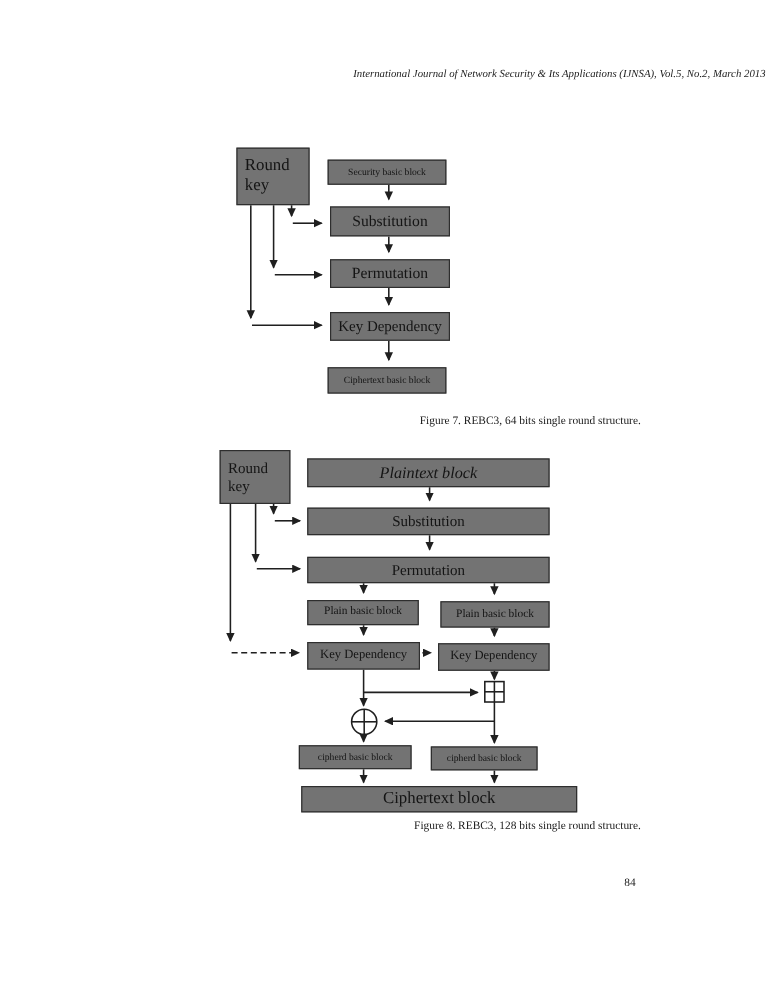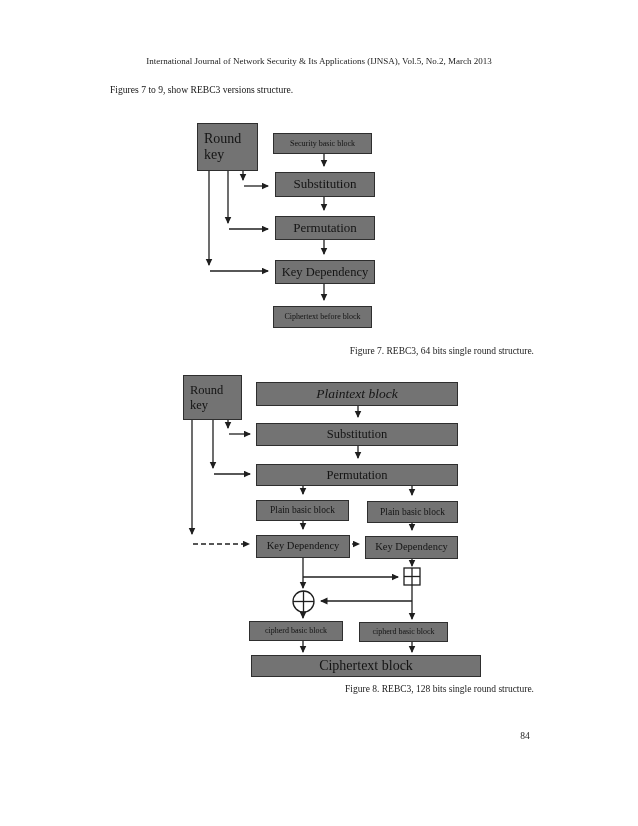--- a/index.html
+++ b/index.html
@@ -7,34 +7,33 @@
     position:relative;width:638px;height:826px;background:#ffffff;overflow:hidden;
     font-family:"Liberation Serif","DejaVu Serif",serif;color:#1a1a1a;
   }
   .box{
     position:absolute;box-sizing:border-box;border:1.3px solid #2e2e2e;background:#737373;
     display:flex;align-items:center;justify-content:center;text-align:left;
     color:#141414;line-height:1.15;z-index:3;
   }
   .thin{border-width:1px;}
   #arrows{position:absolute;left:0;top:0;z-index:2;pointer-events:none;}
-  .hdr{position:absolute;left:0;top:56px;width:638px;text-align:center;font-size:9px;color:#1c1c1c;}
+  .hdr{position:absolute;left:0;top:56px;width:638px;text-align:right;font-size:9px;color:#1c1c1c;font-style:italic;}
   .para{position:absolute;left:110px;top:83px;width:428px;font-size:9.6px;line-height:13.5px;text-align:justify;color:#161616;}
   .caption{position:absolute;left:110px;width:424px;text-align:right;font-size:9.5px;color:#1a1a1a;}
   .pagenum{position:absolute;left:510px;top:731px;width:30px;text-align:center;font-size:9.5px;color:#1a1a1a;}
 </style>
 </head>
 <body>
 
 <div id="page">
 
   <div class="hdr">International Journal of Network Security &amp; Its Applications (IJNSA), Vol.5, No.2, March 2013</div>
 
   <div class="para">
-    <div>Figures 7 to 9, show REBC3 versions structure.</div>
   </div>
 
   <svg id="arrows" width="638" height="826" viewBox="0 0 638 826">
     <defs>
       <marker id="ah" markerUnits="userSpaceOnUse" markerWidth="9" markerHeight="9" refX="6.5" refY="3.5" orient="auto">
         <path d="M0,0 L7.5,3.5 L0,7 Z" fill="#1f1f1f"></path>
       </marker>
     </defs>
     <g stroke="#1f1f1f" stroke-width="1.3" fill="none">
 
@@ -97,21 +96,21 @@
       </g>
     </g>
   </svg>
 
   <div>
     <div class="box" style="left:197px;top:123px;width:61px;height:48px;font-size:14px;padding:0 6px;">Round key</div>
     <div class="box thin" style="left:273px;top:133px;width:99px;height:21px;font-size:8px;">Security basic block</div>
     <div class="box" style="left:275px;top:172px;width:100px;height:25px;font-size:13px;">Substitution</div>
     <div class="box" style="left:275px;top:216px;width:100px;height:24px;font-size:13px;">Permutation</div>
     <div class="box" style="left:275px;top:260px;width:100px;height:24px;font-size:12.5px;">Key Dependency</div>
-    <div class="box thin" style="left:273px;top:306px;width:99px;height:22px;font-size:8px;">Ciphertext before block</div>
+    <div class="box thin" style="left:273px;top:306px;width:99px;height:22px;font-size:8px;">Ciphertext basic block</div>
     <div class="caption" style="top:346px;">Figure 7. REBC3, 64 bits single round structure.</div>
   </div>
 
   <div>
     <div class="box" style="left:183px;top:375px;width:59px;height:45px;font-size:12.5px;padding:0 6px;">Round key</div>
     <div class="box thin" style="left:256px;top:382px;width:202px;height:24px;font-size:13.5px;font-style:italic;">Plaintext block</div>
     <div class="box thin" style="left:256px;top:423px;width:202px;height:23px;font-size:12.5px;">Substitution</div>
     <div class="box thin" style="left:256px;top:464px;width:202px;height:22px;font-size:12.5px;">Permutation</div>
     <div class="box thin" style="left:256px;top:500px;width:93px;height:21px;font-size:9.5px;">Plain basic block</div>
     <div class="box thin" style="left:367px;top:501px;width:91px;height:22px;font-size:9.5px;">Plain basic block</div>

